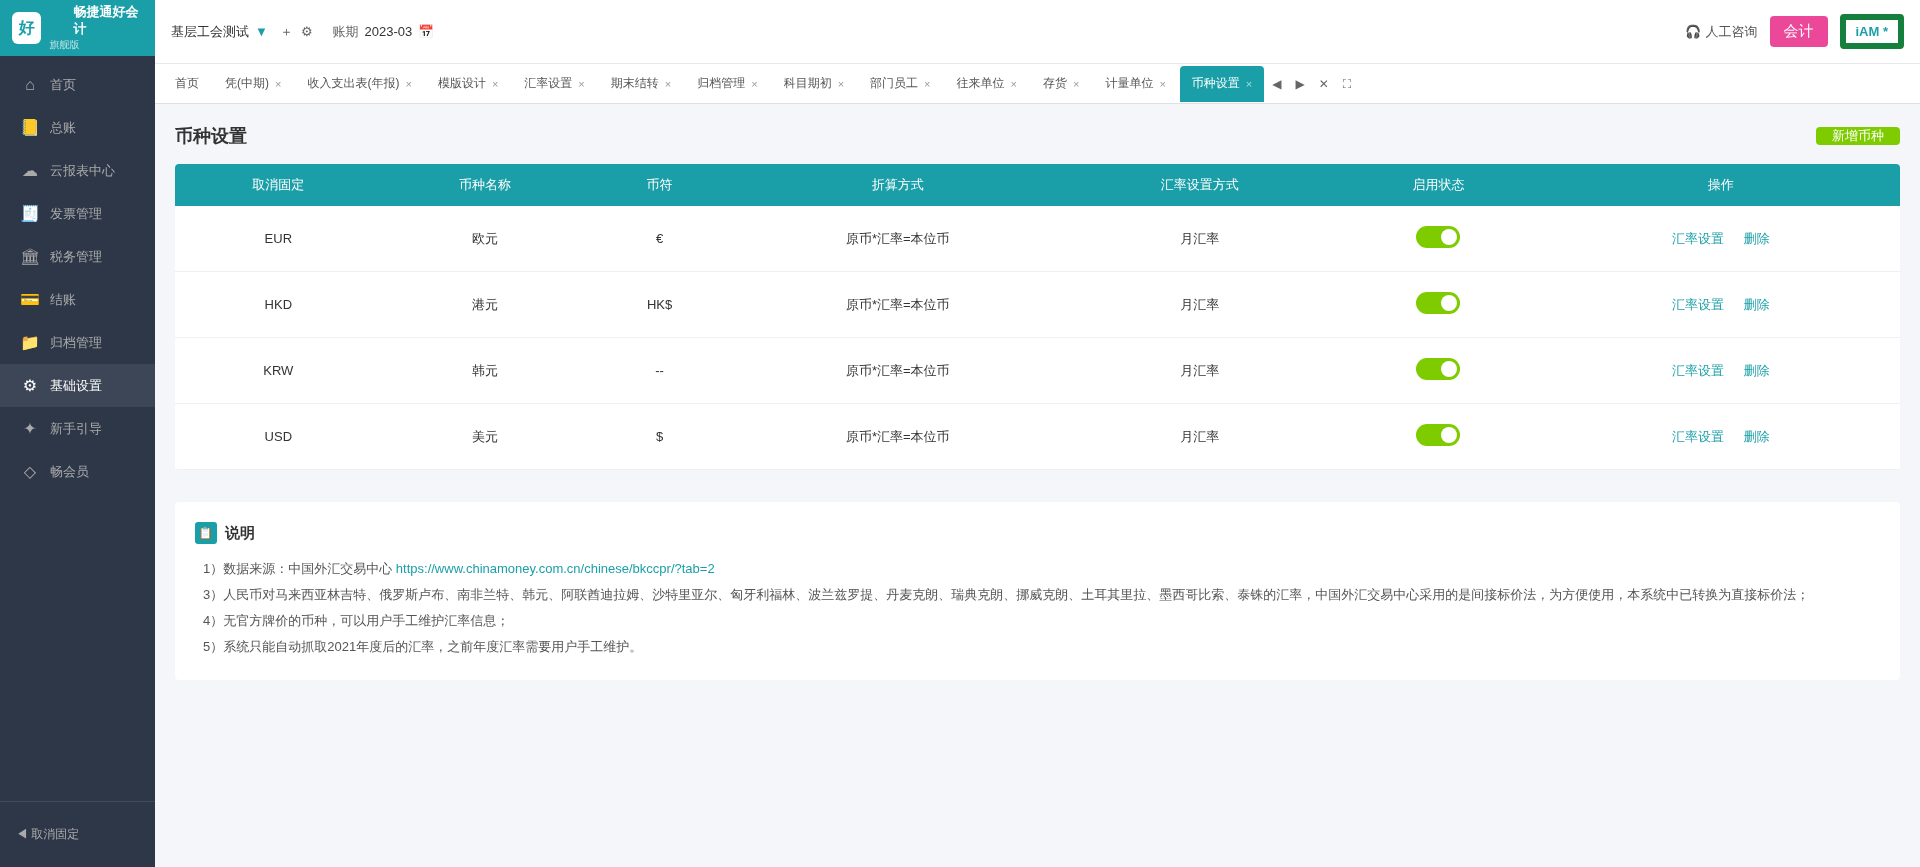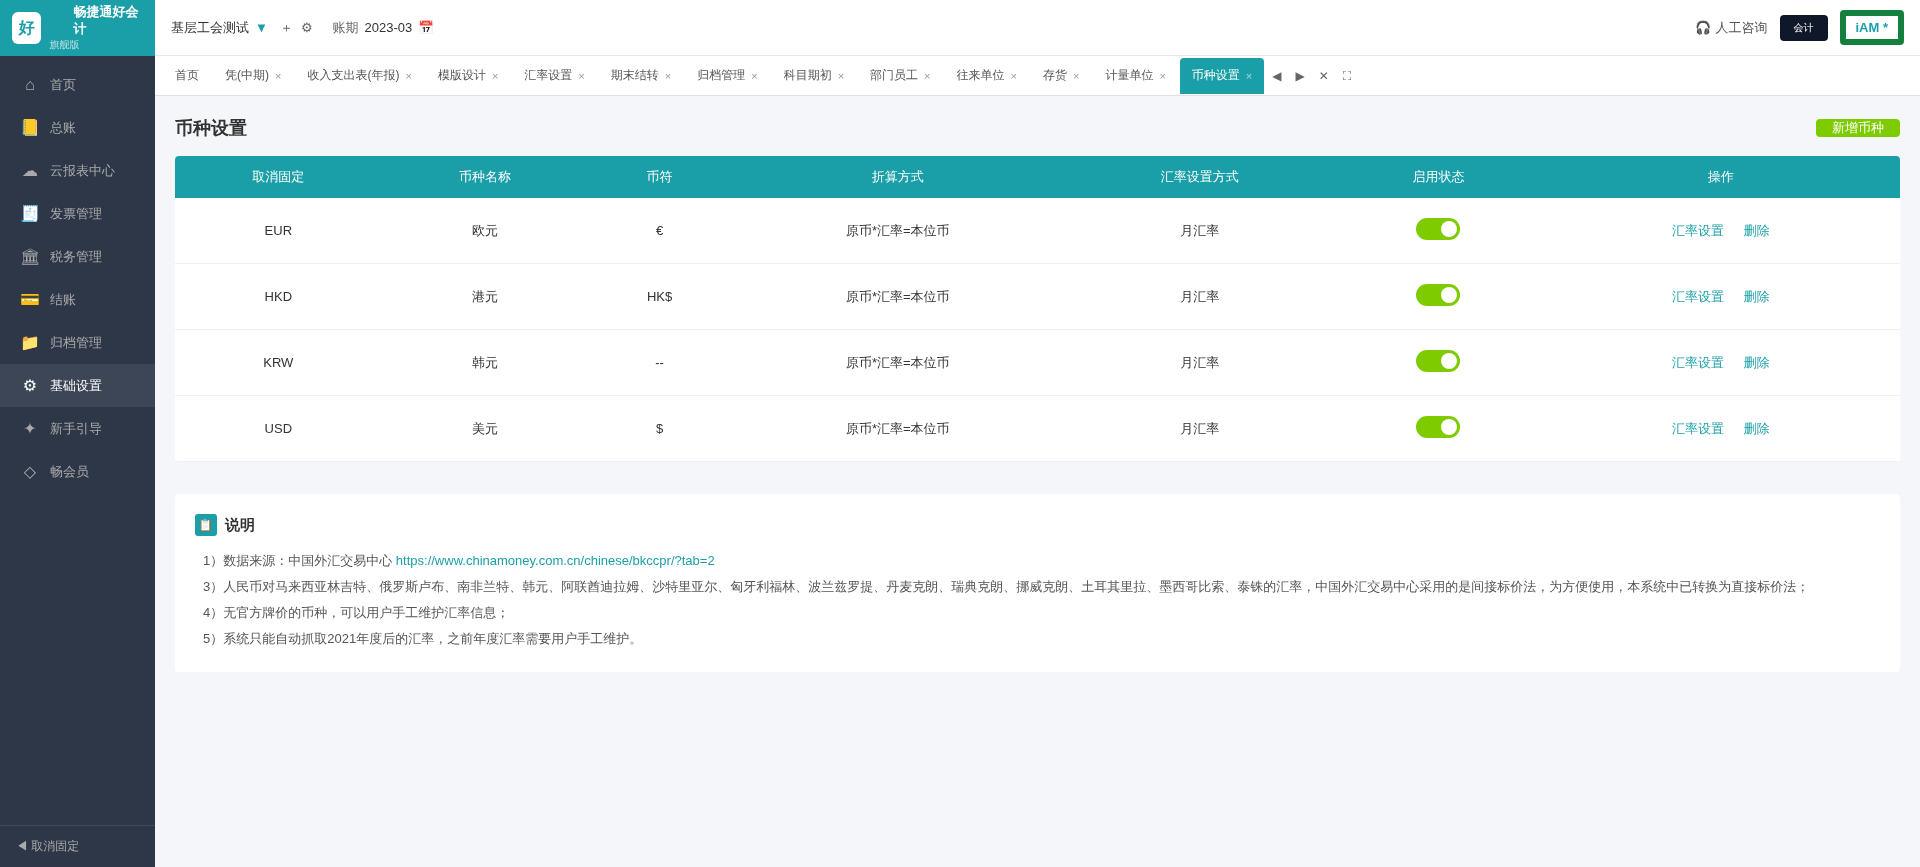--- a/index.html
+++ b/index.html
@@ -56,42 +56,42 @@
       gap: 10px;
       padding: 12px 20px;
       cursor: pointer;
       color: #aaa;
       transition: background 0.2s;
     }
     .nav-item.active { background: rgba(255,255,255,0.08); color: white; }
     .nav-item .nav-icon { font-size: 16px; width: 20px; text-align: center; }
     .nav-item .nav-label { font-size: 13px; }
     .sidebar-footer {
-      padding: 12px 16px;
+      padding: 24px 16px;
       border-top: 1px solid rgba(255,255,255,0.1);
       color: #aaa;
       font-size: 12px;
       cursor: pointer;
       display: flex;
       align-items: center;
       gap: 6px;
     }
 
     
     .main {
       flex: 1;
       display: flex;
       flex-direction: column;
       overflow: hidden;
     }
 
     
     .topbar {
       background: white;
-      height: 56px;
+      height: 64px;
       display: flex;
       align-items: center;
       padding: 0 16px;
       border-bottom: 1px solid #e8e8e8;
       gap: 12px;
     }
     .topbar-company {
       display: flex;
       align-items: center;
       gap: 6px;
@@ -122,27 +122,27 @@
     }
     .topbar-consult {
       display: flex;
       align-items: center;
       gap: 4px;
       color: #555;
       font-size: 13px;
       cursor: pointer;
     }
     .topbar-btn {
-      background: #0f172a;
+      background: #ec4899;
       color: white;
       border: none;
       padding: 6px 14px;
       border-radius: 4px;
       cursor: pointer;
-      font-size: 10px;
+      font-size: 15px;
     }
     .user-tag {
       border: 6px solid #15803d;
       color: #1a9fa8;
       padding: 4px 10px;
       border-radius: 4px;
       font-size: 13px;
       font-weight: bold;
     }
 

